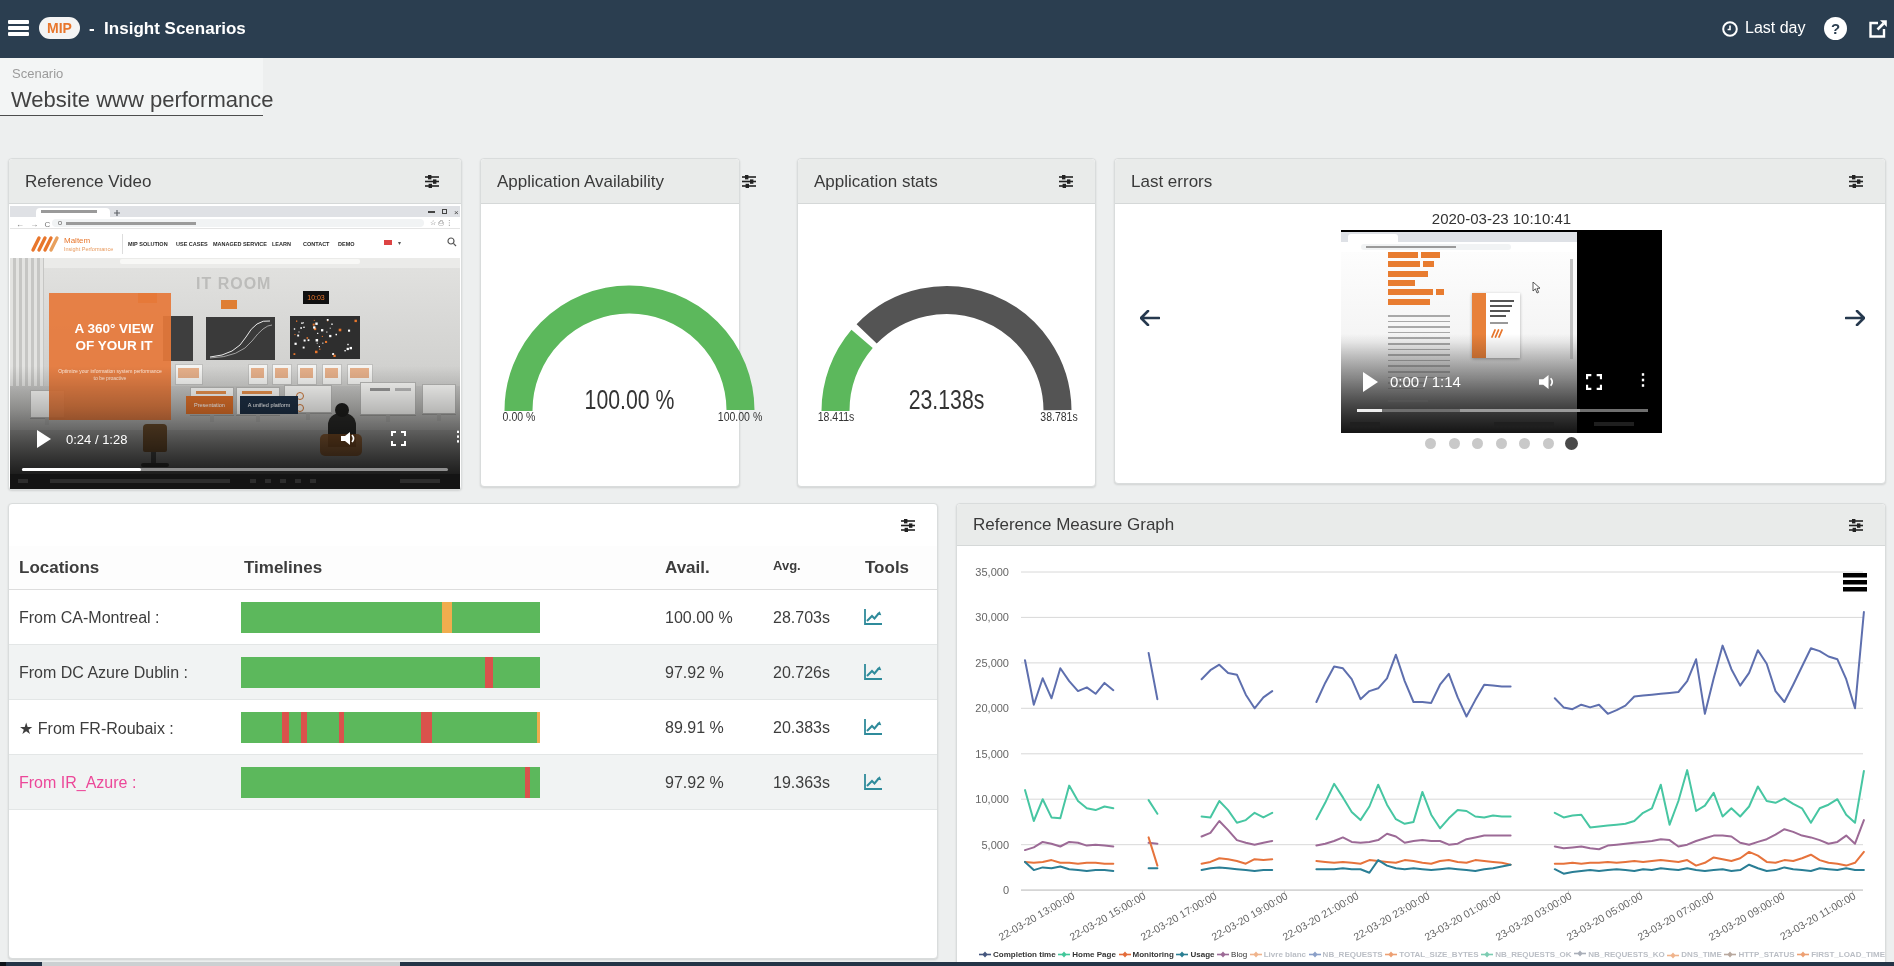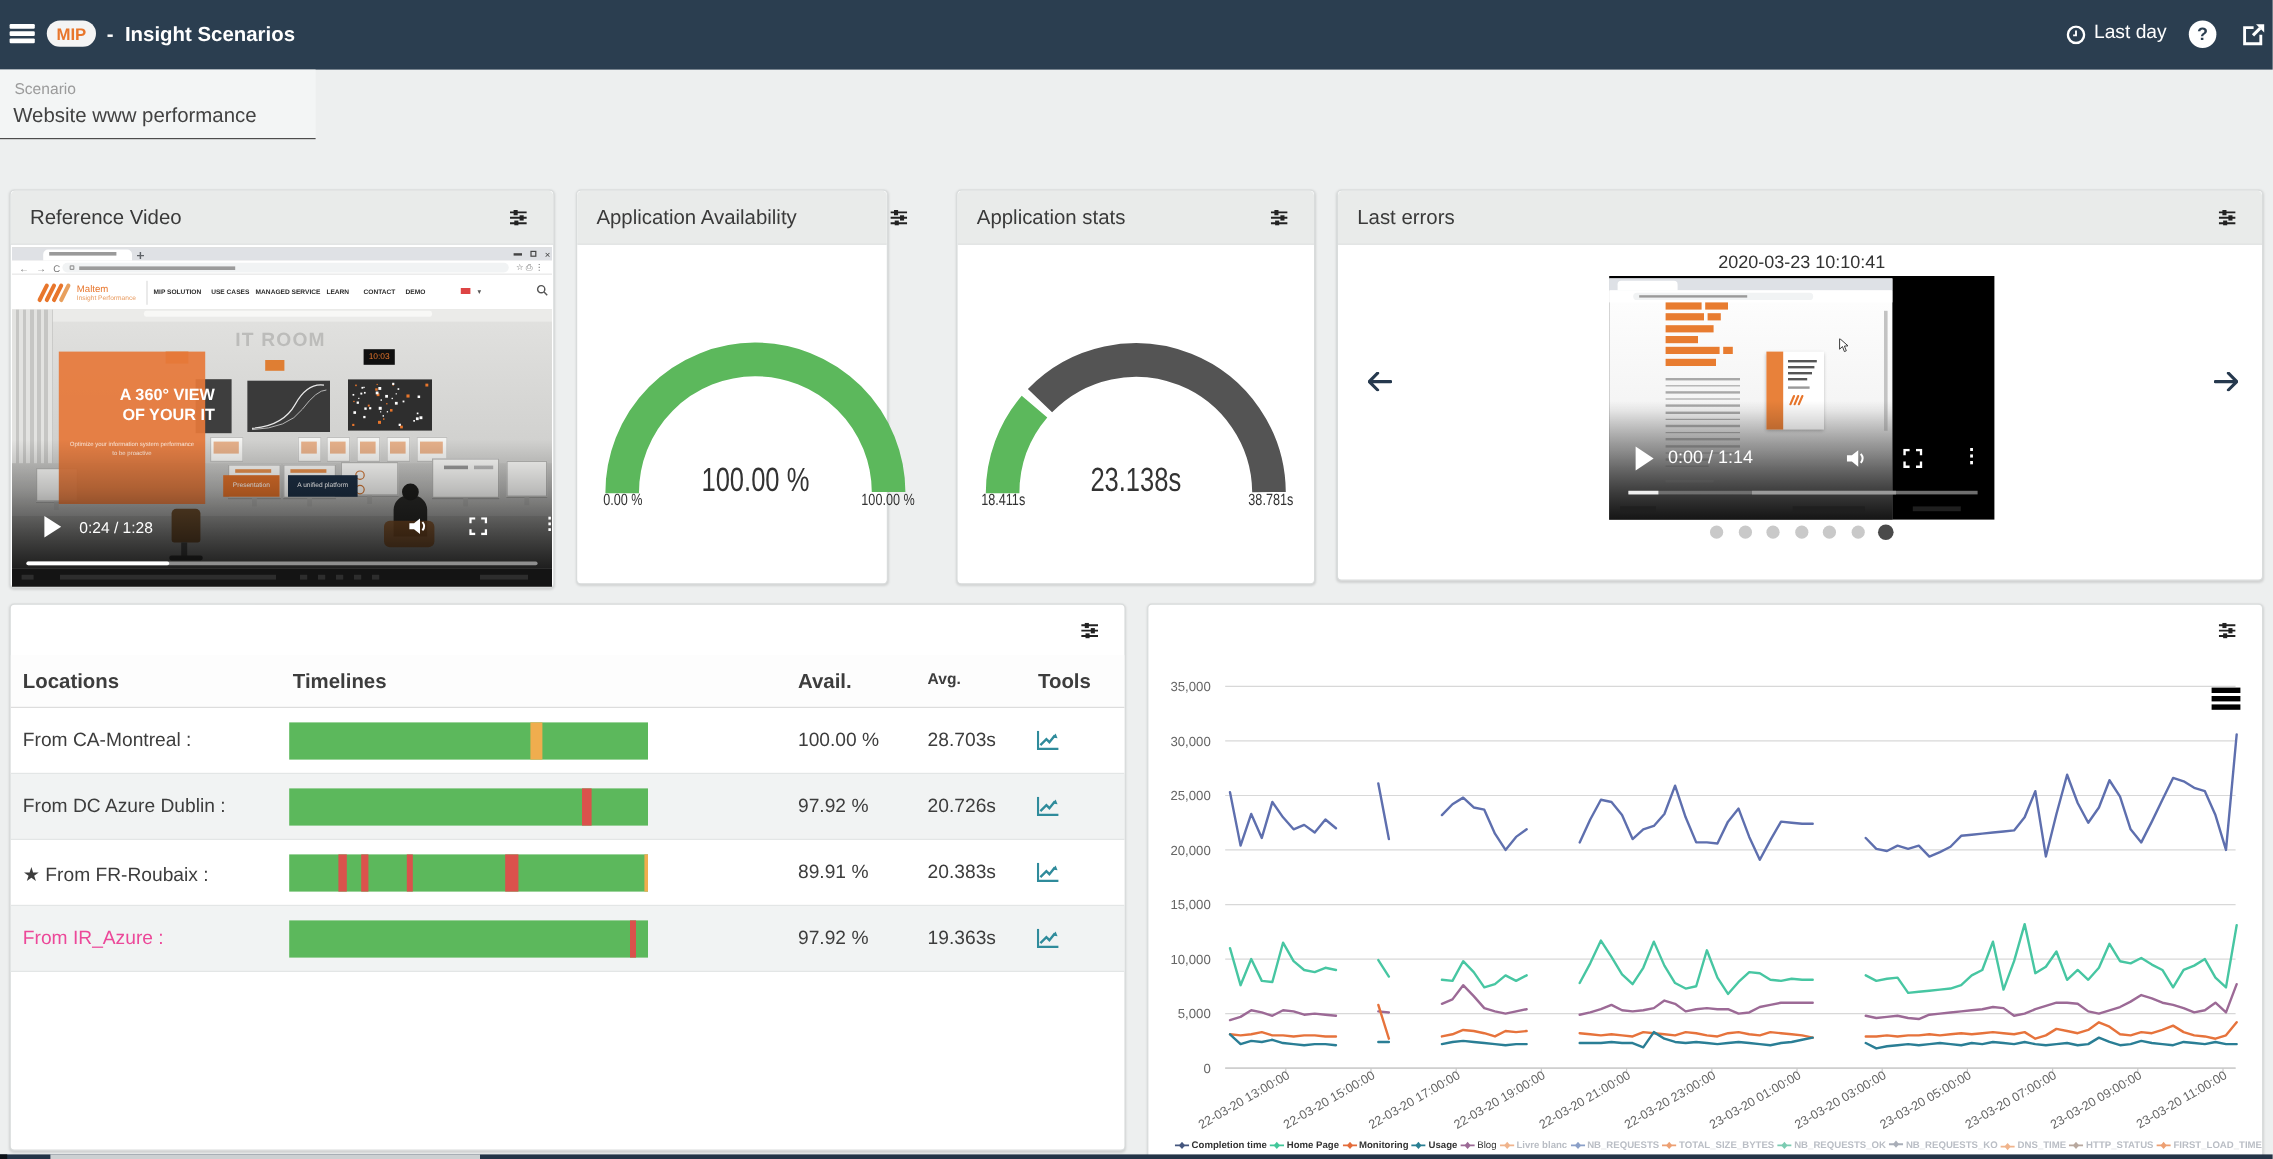--- a/index.html
+++ b/index.html
@@ -25,21 +25,21 @@
 <div class="abs" style="left:1745px;top:19px;font-size:16px;color:#fff">Last day</div>
 <div class="abs" style="left:1824px;top:17px;width:23px;height:23px;background:#fff;border-radius:50%;text-align:center;line-height:23px;font-size:15px;font-weight:bold;color:#2b3e50">?</div>
 <svg class="abs" style="left:1868px;top:18px" width="21" height="21" viewBox="0 0 21 21">
     <path d="M16 11 L16 18.5 L2.5 18.5 L2.5 5 L10 5" fill="none" stroke="#fff" stroke-width="2.4"></path>
     <polygon points="12,2.2 18.8,2.2 18.8,9" fill="#fff"></polygon>
     <line x1="9.5" y1="11.5" x2="15.5" y2="5.5" stroke="#fff" stroke-width="2.6"></line>
   </svg>
 
 <div class="abs" style="left:0;top:58px;width:263px;height:58px;background:#f3f5f5;border-bottom:1px solid #4d4d4d"></div>
 <div class="abs" style="left:12px;top:66px;font-size:13px;color:#9b9b9b">Scenario</div>
-<div class="abs" style="left:11px;top:87px;font-size:17px;color:#424242">Website www performance</div>
+<div class="abs" style="left:11px;top:87px;font-size:22px;color:#424242">Website www performance</div>
 
 <div class="card" style="left:8px;top:158px;width:454px;height:332px">
  <div class="chead">
       <div class="ctitle">Reference Video</div>
     </div>
 </div>
 <svg style="position:absolute;left:425px;top:175px" width="14" height="13" viewBox="0 0 14 13">
     <g stroke="#222" stroke-width="1.6">
       <line x1="0" y1="2" x2="14" y2="2"></line>
       <line x1="0" y1="6.5" x2="14" y2="6.5"></line>
@@ -182,21 +182,21 @@
     <div class="abs" style="left:286px;top:186px;width:8px;height:8px;border:1.5px solid #cf7636;border-radius:50%"></div>
     <div class="abs" style="left:286px;top:198px;width:8px;height:8px;border:1.5px solid #cf7636;border-radius:50%"></div>
     <div class="abs" style="left:0;top:224px;width:450px;height:59px;background:linear-gradient(#a5a5a3,#7e7e7c)"></div>
     <div class="abs" style="left:133px;top:218px;width:24px;height:28px;background:#6e4f2e;border-radius:4px 4px 2px 2px"></div>
     <div class="abs" style="left:141px;top:246px;width:5px;height:12px;background:#4e4e4c"></div>
     <div class="abs" style="left:131px;top:257px;width:28px;height:4px;background:#3e3e3c;border-radius:2px"></div>
     <div class="abs" style="left:318px;top:207px;width:28px;height:34px;background:#2a2a28;border-radius:12px 12px 0 0"></div>
     <div class="abs" style="left:325px;top:197px;width:14px;height:14px;background:#1e1e1c;border-radius:50%"></div>
     <div class="abs" style="left:310px;top:228px;width:42px;height:22px;background:#8a5526;border-radius:5px;opacity:.85"></div>
     <div class="abs" style="left:39px;top:87px;width:122px;height:127px;background:rgba(230,120,58,.93)"></div>
-    <div class="abs" style="left:39px;top:114px;width:130px;text-align:right;font-size:13.5px;font-weight:bold;color:#fff;line-height:17px">A 360° VIEW<br>OF YOUR IT</div>
+    <div class="abs" style="left:39px;top:114px;width:130px;text-align:center;font-size:13.5px;font-weight:bold;color:#fff;line-height:17px">A 360° VIEW<br>OF YOUR IT</div>
     <div class="abs" style="left:41px;top:162px;width:118px;text-align:center;font-size:5px;color:#ffe9da;line-height:7px;white-space:nowrap">Optimize your information system performance<br>to be proactive</div>
     <div class="abs" style="left:176px;top:190px;width:47px;height:18px;background:#e0712a;color:#fff;font-size:5.5px;text-align:center;line-height:18px">Presentation</div>
     <div class="abs" style="left:230px;top:190px;width:58px;height:18px;background:#1d2f44;color:#fff;font-size:5.5px;text-align:center;line-height:18px">A unified platform</div>
     <div class="abs" style="left:0;top:160px;width:450px;height:108px;background:linear-gradient(rgba(0,0,0,0) 0%,rgba(0,0,0,.25) 40%,rgba(0,0,0,.78) 100%)"></div>
     <div class="abs" style="left:27px;top:224px;width:0;height:0;border-left:14px solid #fff;border-top:9px solid transparent;border-bottom:9px solid transparent"></div>
     <div class="abs" style="left:56px;top:226px;font-size:13px;color:#fff">0:24 / 1:28</div>
     <svg class="abs" style="left:331px;top:225px" width="17" height="15" viewBox="0 0 17 15">
       <path d="M0 5 L4 5 L9 1 L9 14 L4 10 L0 10 Z" fill="#fff"></path>
       <path d="M11 4 Q14 7.5 11 11" fill="none" stroke="#fff" stroke-width="1.6"></path>
     </svg>
@@ -430,20 +430,23 @@
     <g stroke="#222" stroke-width="1.6">
       <line x1="0" y1="2" x2="14" y2="2"></line>
       <line x1="0" y1="6.5" x2="14" y2="6.5"></line>
       <line x1="0" y1="11" x2="14" y2="11"></line>
     </g>
     <rect x="3" y="0" width="3.4" height="4.4" fill="#222"></rect>
     <rect x="8" y="4.4" width="3.4" height="4.4" fill="#222"></rect>
     <rect x="3.6" y="8.8" width="3.4" height="4.2" fill="#222"></rect>
   </svg>
 <div class="card" style="left:956px;top:503px;width:930px;height:470px;border-radius:4px 4px 0 0">
+    <div class="chead" style="height:42px">
+      <div class="ctitle" style="top:11px">Reference Measure Graph</div>
+    </div>
     <div class="abs" style="left:0;top:42px;width:928px;height:421px">
       <svg width="930" height="421" viewBox="0 0 930 421" style="position:absolute;left:0;top:0">
         <line x1="64.0" y1="26.0" x2="906.0" y2="26.0" stroke="#d8d8d8" stroke-width="1"></line>
         <text x="52" y="30.0" text-anchor="end" font-size="11" fill="#666" font-family="Liberation Sans, sans-serif">35,000</text>
         <line x1="64.0" y1="71.4" x2="906.0" y2="71.4" stroke="#d8d8d8" stroke-width="1"></line>
         <text x="52" y="75.4" text-anchor="end" font-size="11" fill="#666" font-family="Liberation Sans, sans-serif">30,000</text>
         <line x1="64.0" y1="116.9" x2="906.0" y2="116.9" stroke="#d8d8d8" stroke-width="1"></line>
         <text x="52" y="120.9" text-anchor="end" font-size="11" fill="#666" font-family="Liberation Sans, sans-serif">25,000</text>
         <line x1="64.0" y1="162.3" x2="906.0" y2="162.3" stroke="#d8d8d8" stroke-width="1"></line>
         <text x="52" y="166.3" text-anchor="end" font-size="11" fill="#666" font-family="Liberation Sans, sans-serif">20,000</text>

